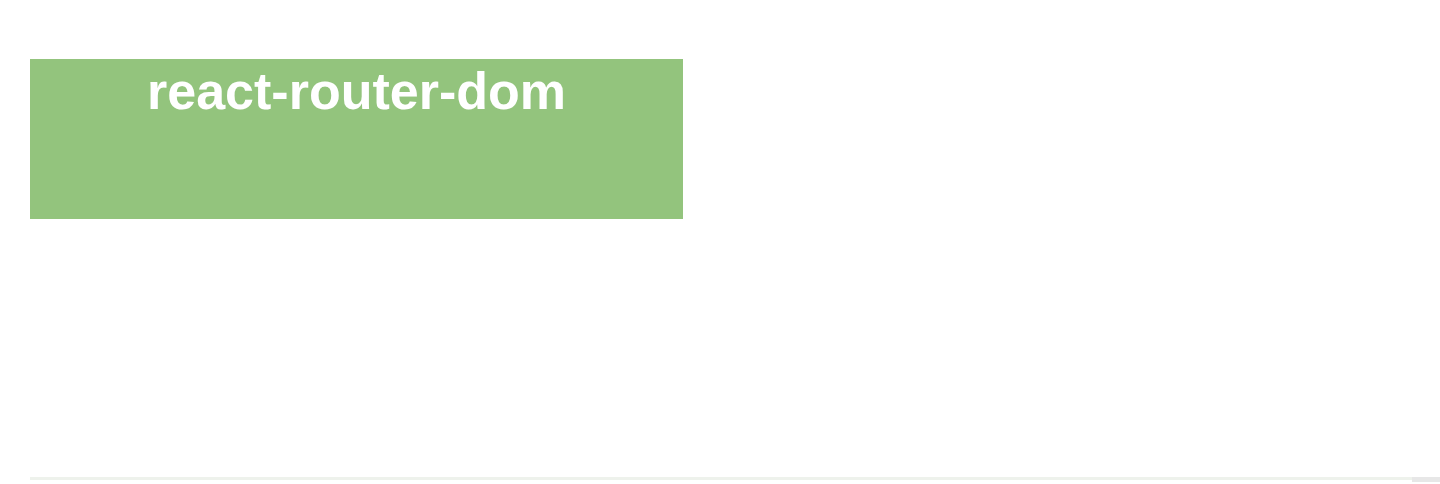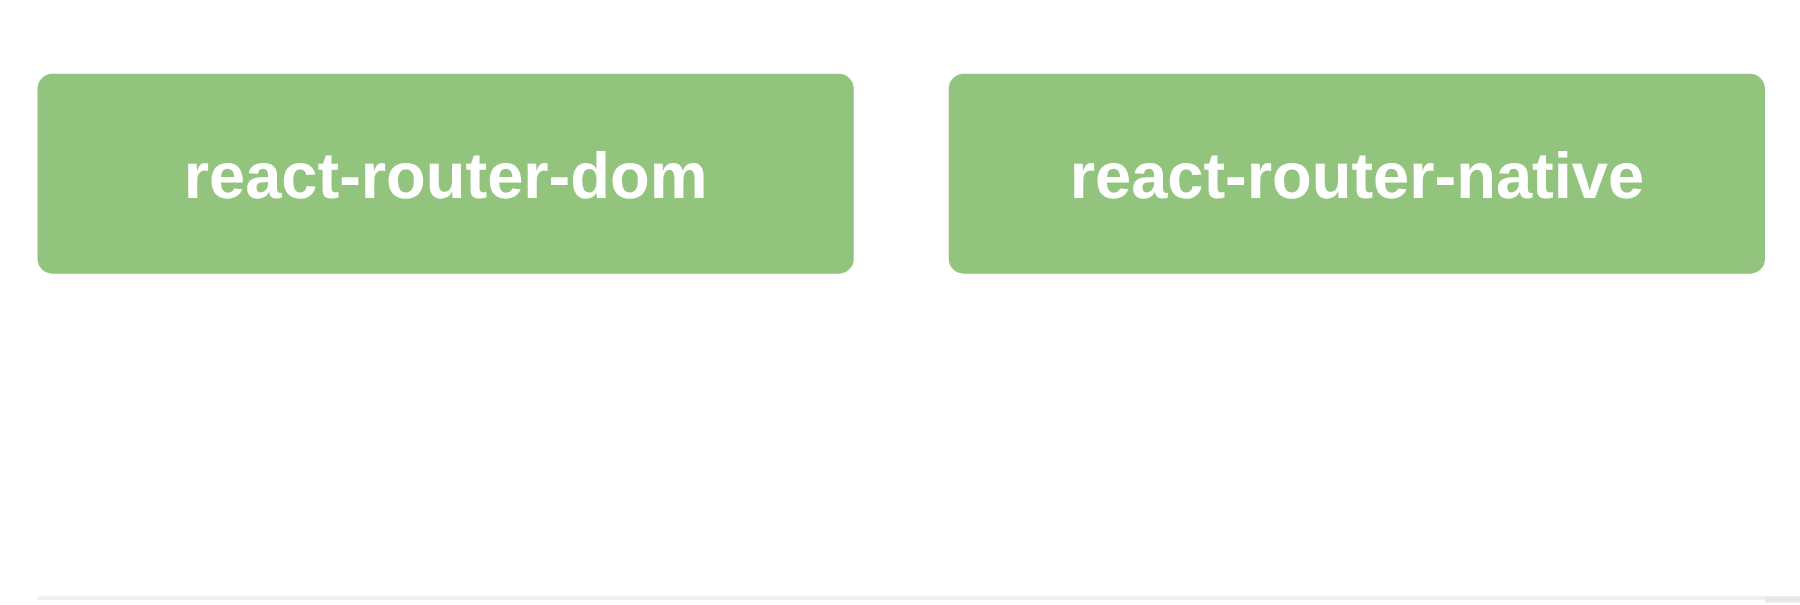--- a/index.html
+++ b/index.html
@@ -12,23 +12,21 @@
     width: 1440px;
     height: 484px;
     background: #ffffff;
     overflow: hidden;
     font-family: "Liberation Sans", "DejaVu Sans", sans-serif;
   }
   .box {
     position: absolute;
     background: #93c47d;
     display: flex;
-    align-items: center;
     justify-content: center;
-    border-radius: 12px;
   }
   .box-label {
     color: #ffffff;
     font-weight: bold;
     font-size: 52px;
     letter-spacing: 0px;
     white-space: nowrap;
     
     transform: translateY(2px);
   }
@@ -69,22 +67,19 @@
 </style>
 </head>
 <body>
 
 <div class="canvas">
 
   <div class="box box-dom">
     <span class="box-label">react-router-dom</span>
   </div>
 
-  <div class="box box-native">
-    <span class="box-label">react-router-native</span>
-  </div>
 
 
   <div class="bottom-edge-line"></div>
 
   <div class="bottom-right-edge"></div>
 
 </div>
 
 </body></html>

